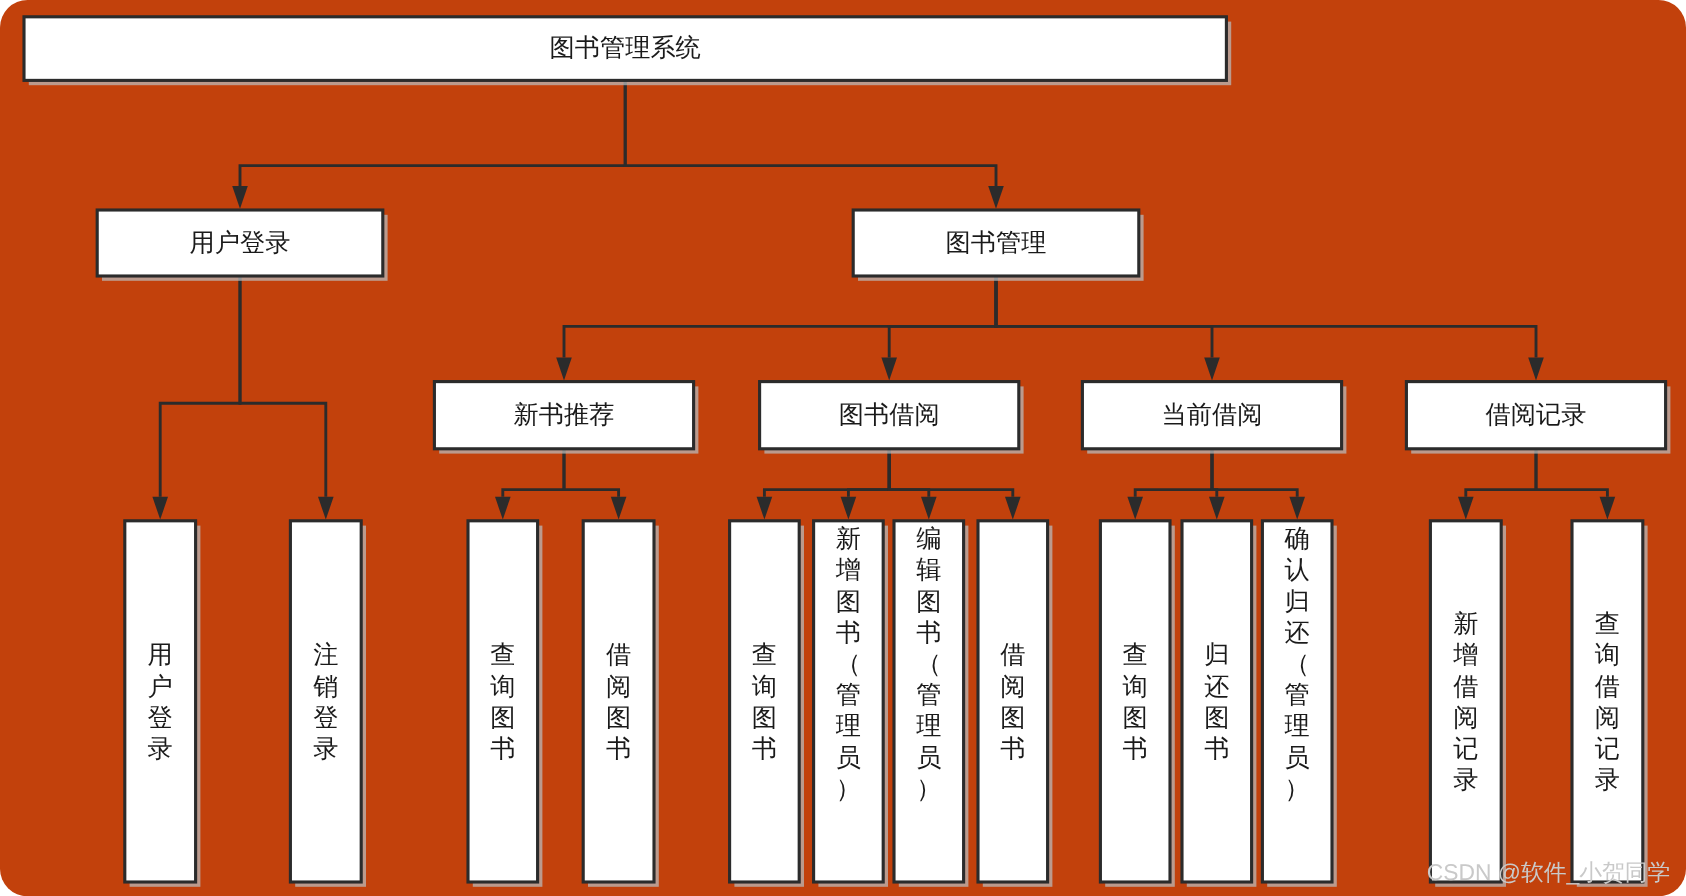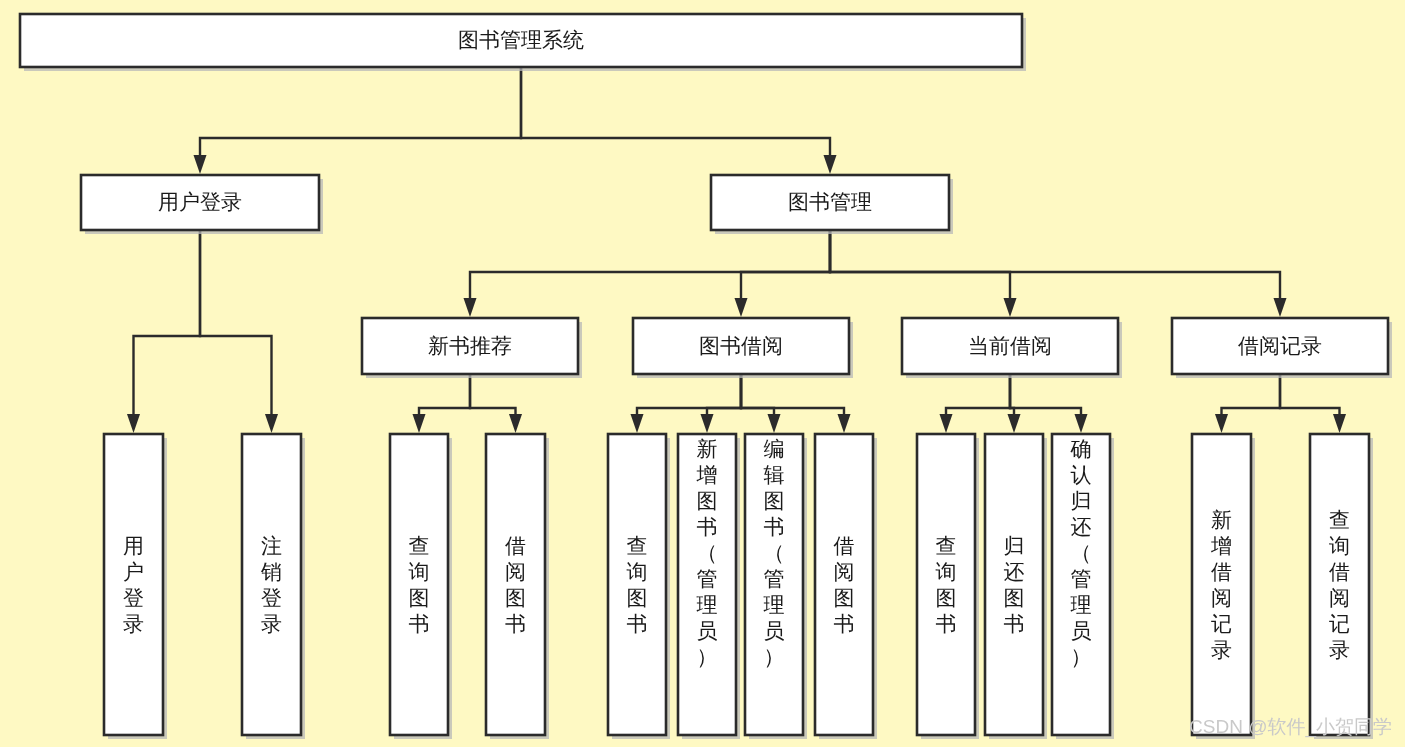--- a/index.html
+++ b/index.html
@@ -8,22 +8,23 @@
     padding: 0;
     background: #ffffff;
   }
   body {
     font-family: "Liberation Sans", "DejaVu Sans", sans-serif;
   }
   #diagram-root {
     position: relative;
     width: 1405px;
     height: 747px;
-    background: #fef9c3;
+    background: #c2410c;
     overflow: hidden;
+    border-radius: 23px;
   }
   svg.diagram-canvas {
     position: absolute;
     left: 0;
     top: 0;
     width: 1405px;
     height: 747px;
     display: block;
   }
   .node-box {

